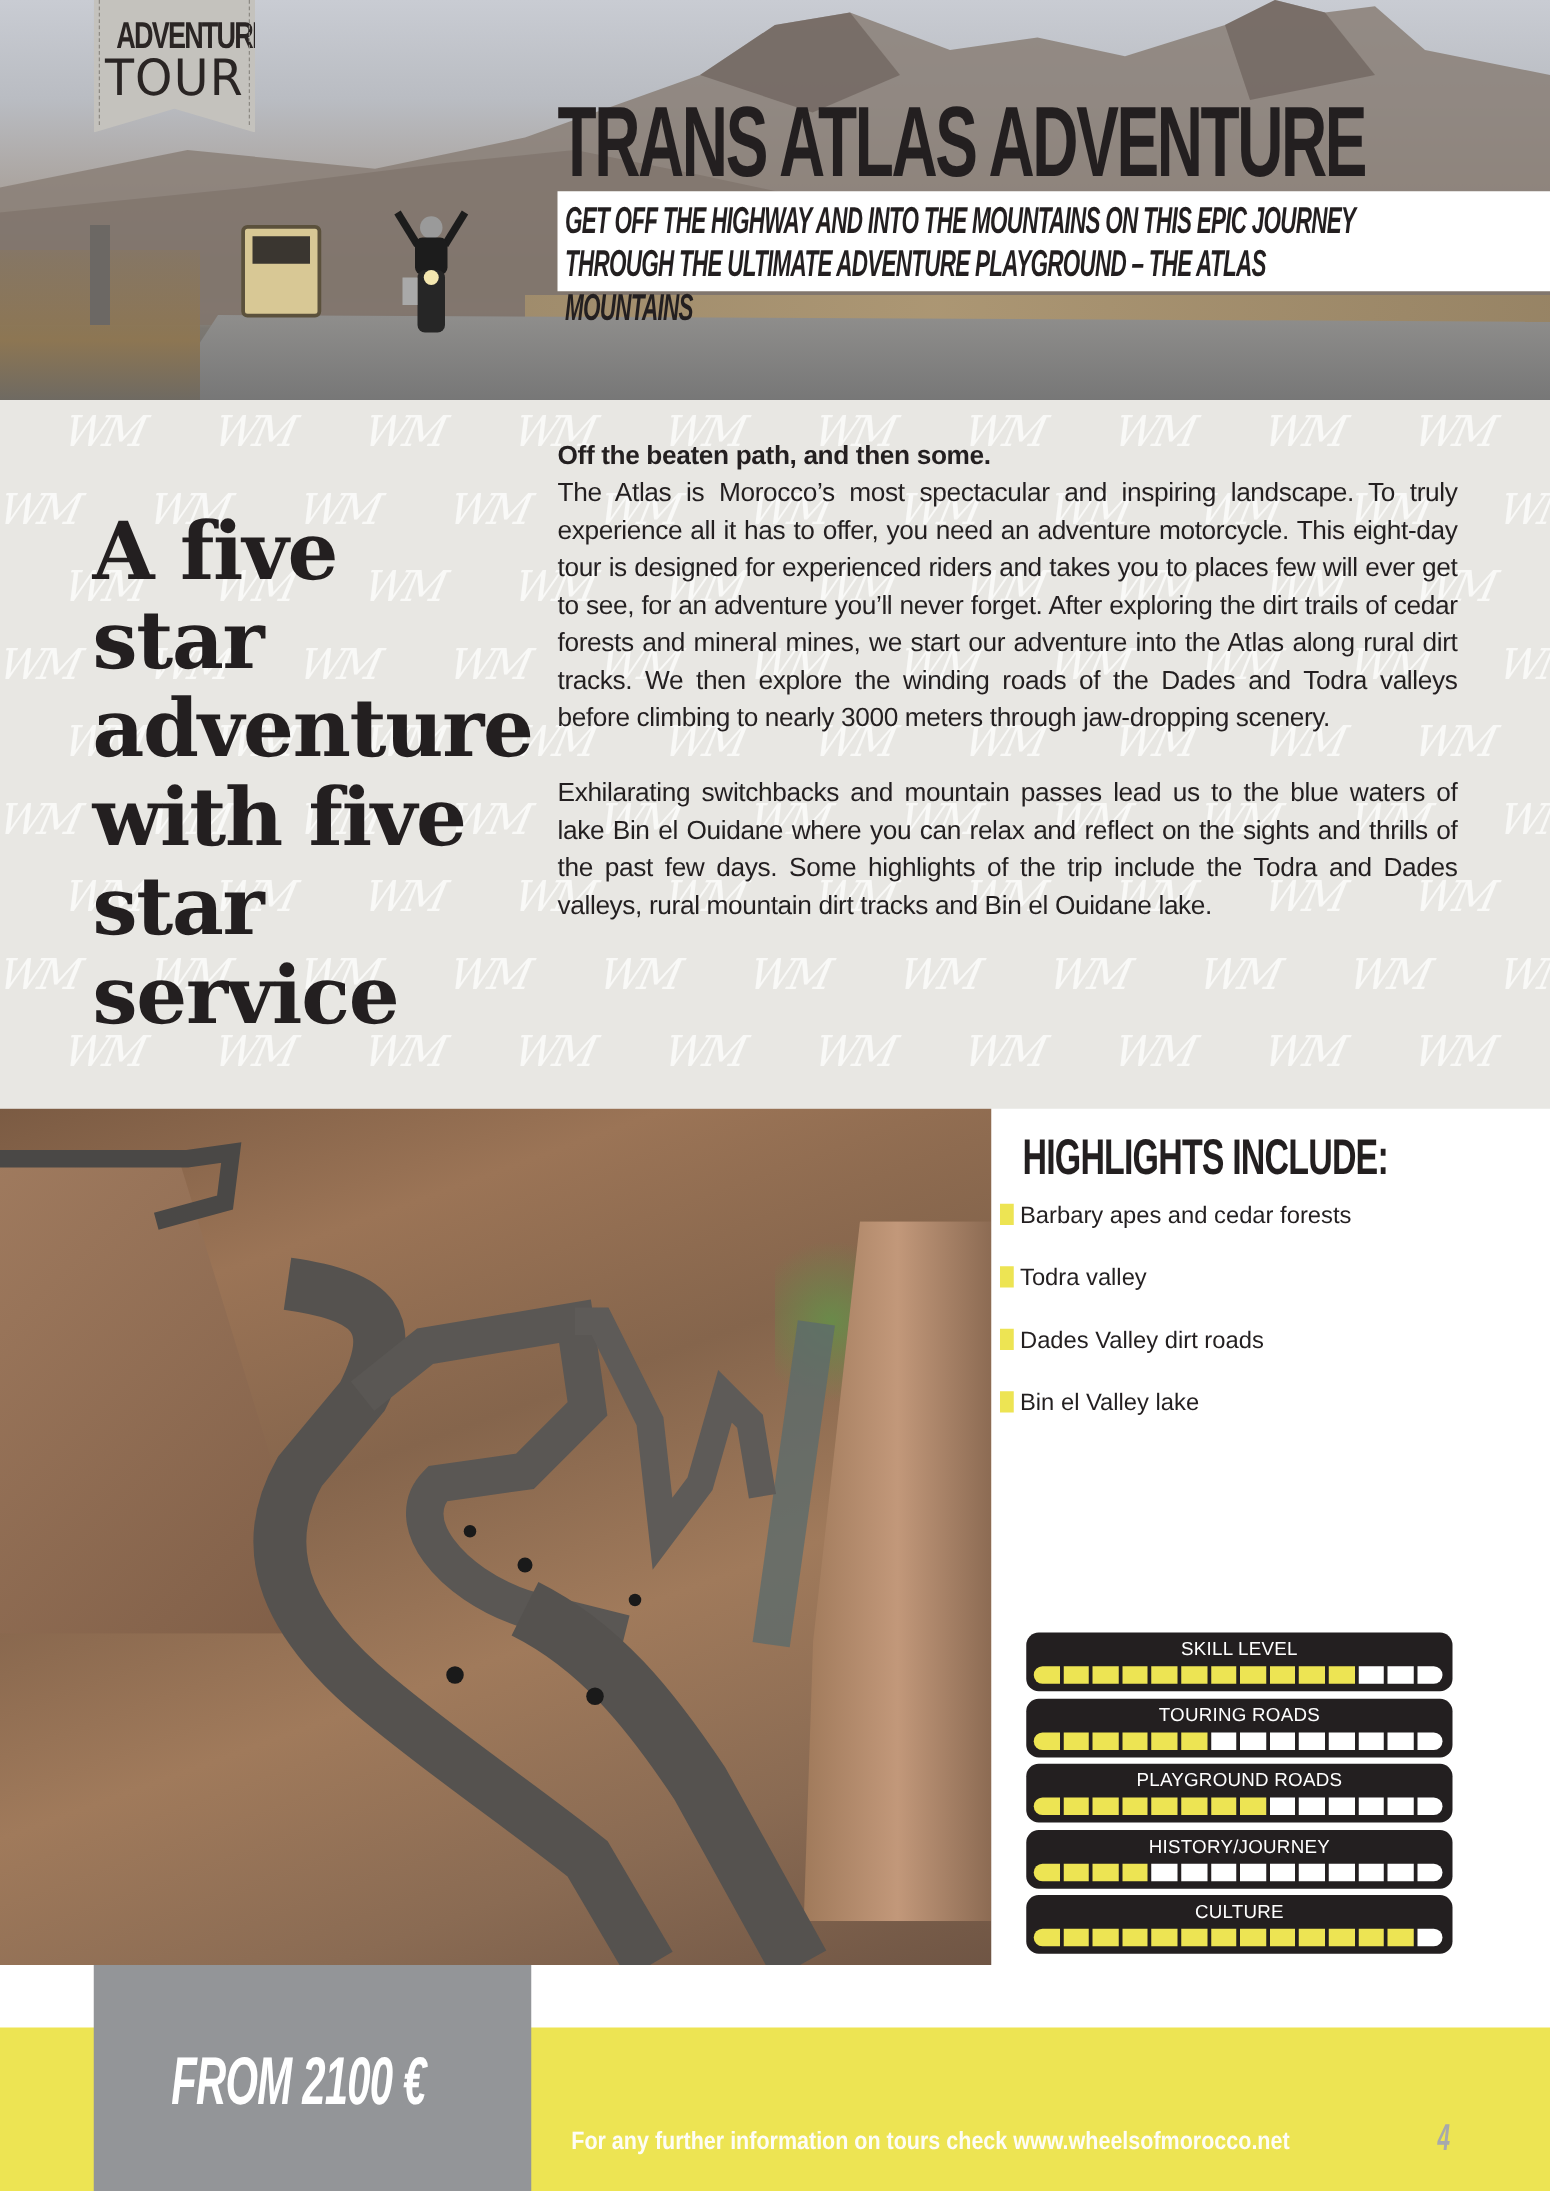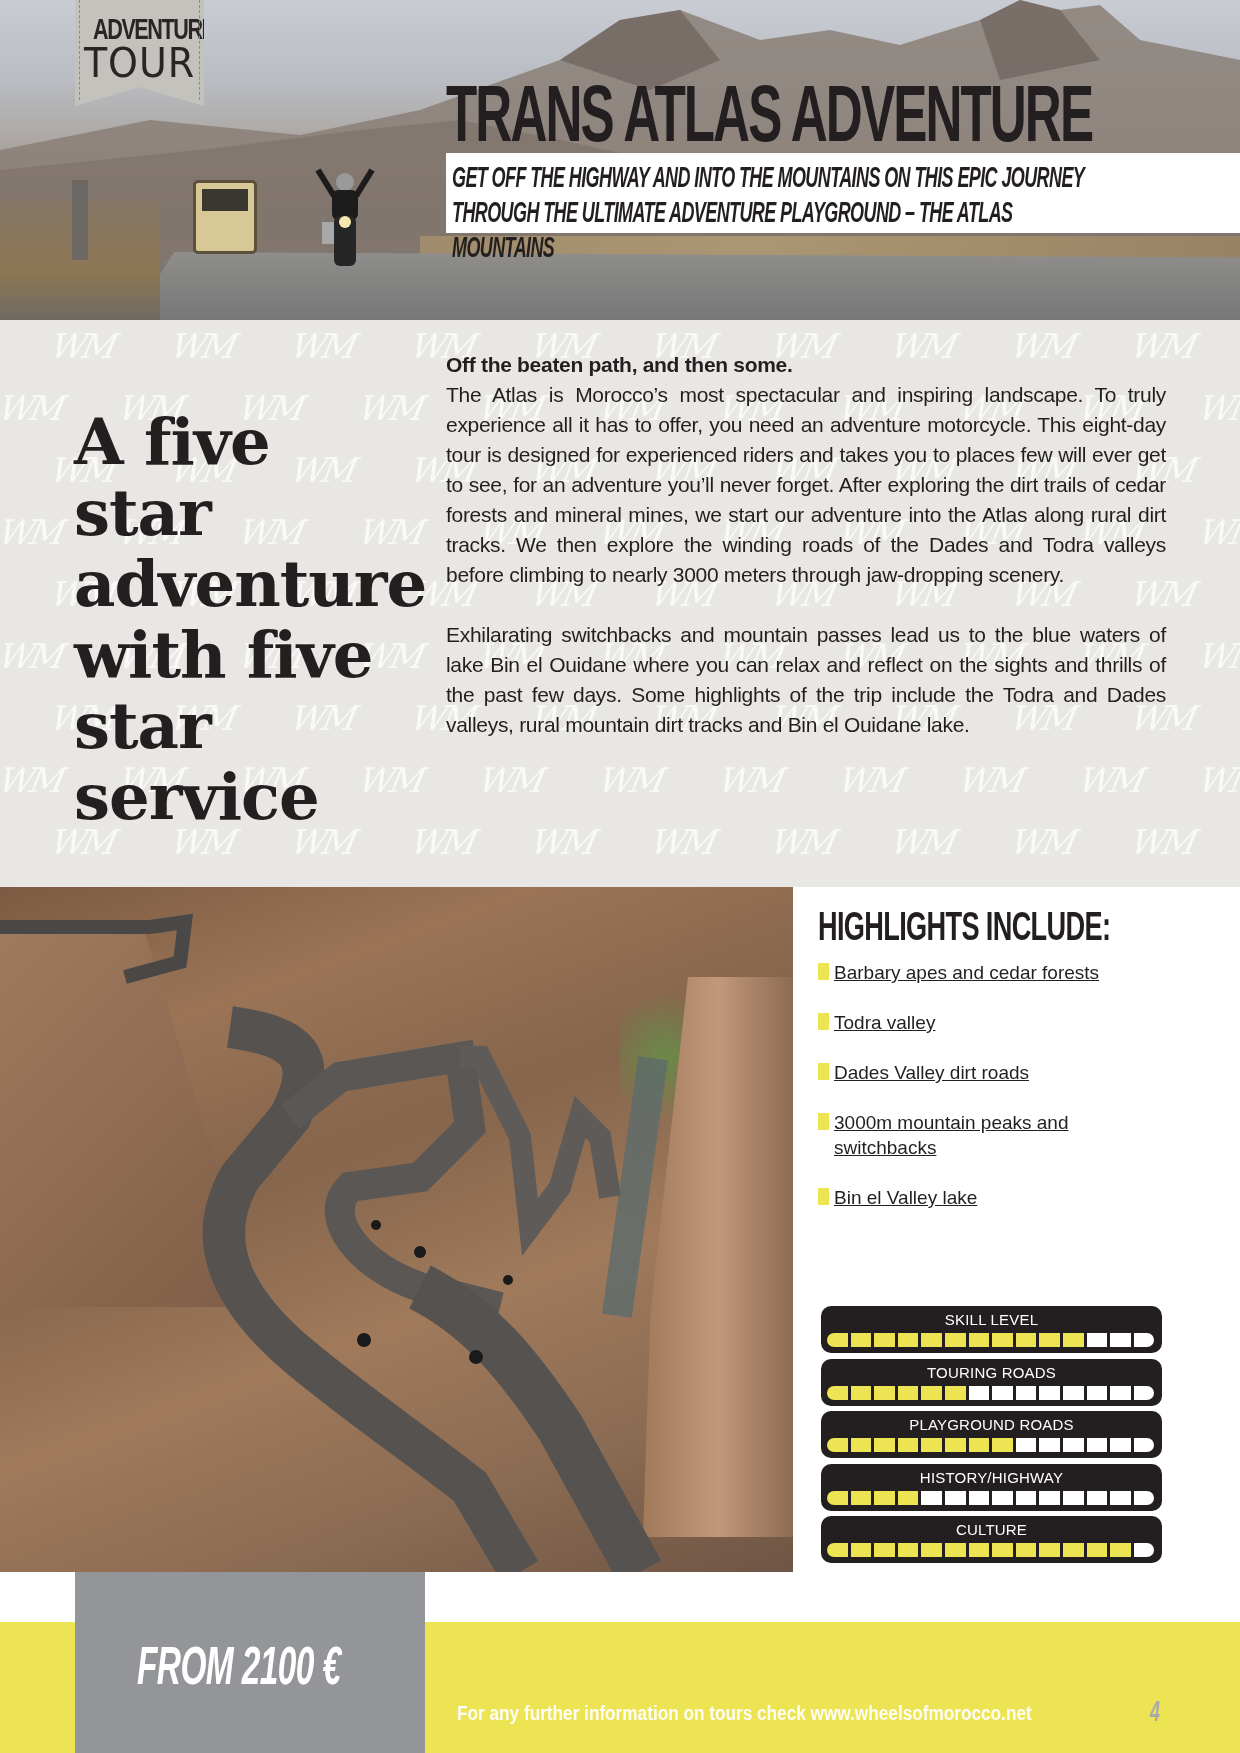--- a/index.html
+++ b/index.html
@@ -91,21 +91,21 @@
     background: linear-gradient(135deg,#9f7a5e,#7f5e47); clip-path: polygon(0 0, 55% 0, 100% 100%, 0 100%); }
   .photo .river { position:absolute; left:620px; top:170px; width:30px; height:260px; background:#5d6b6c; transform: rotate(8deg); opacity:.8; }
   .photo .trees { position:absolute; left:620px; top:90px; width:90px; height:160px; background: radial-gradient(circle,#6a8a4a 0%, rgba(106,138,74,0) 70%); }
   .photo svg { position: absolute; left: 0; top: 0; }
 
   
   .hl-title {
     position: absolute; left: 818px; top: 904px; font-size: 40px; font-weight: bold; color: #231f20;
     letter-spacing: -1px; transform: scaleX(0.68); transform-origin: left top; white-space: nowrap;
   }
-  .hl-list { position: absolute; left: 818px; top: 960px; width: 330px; list-style: none; text-decoration: underline; }
+  .hl-list { position: absolute; left: 800px; top: 960px; width: 330px; list-style: none; }
   .hl-item { position: relative; padding-left: 16px; font-size: 19px; line-height: 25px; margin-bottom: 25px; color: #231f20; }
   .hl-bullet { position: absolute; left: 0; top: 3px; width: 11px; height: 17px; background: #ede453; }
 
   
   .ratings { position: absolute; left: 821px; top: 1306px; width: 341px; }
   .rating {
     position: relative; width: 341px; height: 47px; background: #231f20; border-radius: 10px;
     margin-bottom: 5.5px; padding: 2px 6px 0 6px;
   }
   .rating-label { color: #ffffff; font-size: 15px; line-height: 24px; letter-spacing: 0.2px; display: block; height: 24px; text-align: center; }
@@ -291,21 +291,20 @@
     <circle cx="364" cy="453" r="7" fill="#1a1a1a"></circle>
     <circle cx="476" cy="470" r="7" fill="#1a1a1a"></circle>
   </svg>
 </section>
 
 <h3 class="hl-title">HIGHLIGHTS INCLUDE:</h3>
 <ul class="hl-list">
   <li class="hl-item"><span class="hl-bullet"></span><span>Barbary apes and cedar forests</span></li>
   <li class="hl-item"><span class="hl-bullet"></span><span>Todra valley</span></li>
   <li class="hl-item"><span class="hl-bullet"></span><span>Dades Valley dirt roads</span></li>
-  <li class="hl-item"><span class="hl-bullet"></span><span>3000m mountain peaks and switchbacks</span></li>
   <li class="hl-item"><span class="hl-bullet"></span><span>Bin el Valley lake</span></li>
 </ul>
 
 <div class="ratings">
   <div class="rating">
     <span class="rating-label">SKILL LEVEL</span>
     <div class="rating-bar">
         <span class="seg on"></span>
         <span class="seg on"></span>
         <span class="seg on"></span>
@@ -354,21 +353,21 @@
         <span class="seg on"></span>
         <span class="seg"></span>
         <span class="seg"></span>
         <span class="seg"></span>
         <span class="seg"></span>
         <span class="seg"></span>
         <span class="seg"></span>
       </div>
   </div>
   <div class="rating">
-    <span class="rating-label">HISTORY/HIGHWAY</span>
+    <span class="rating-label">HISTORY/JOURNEY</span>
     <div class="rating-bar">
         <span class="seg on"></span>
         <span class="seg on"></span>
         <span class="seg on"></span>
         <span class="seg on"></span>
         <span class="seg"></span>
         <span class="seg"></span>
         <span class="seg"></span>
         <span class="seg"></span>
         <span class="seg"></span>

